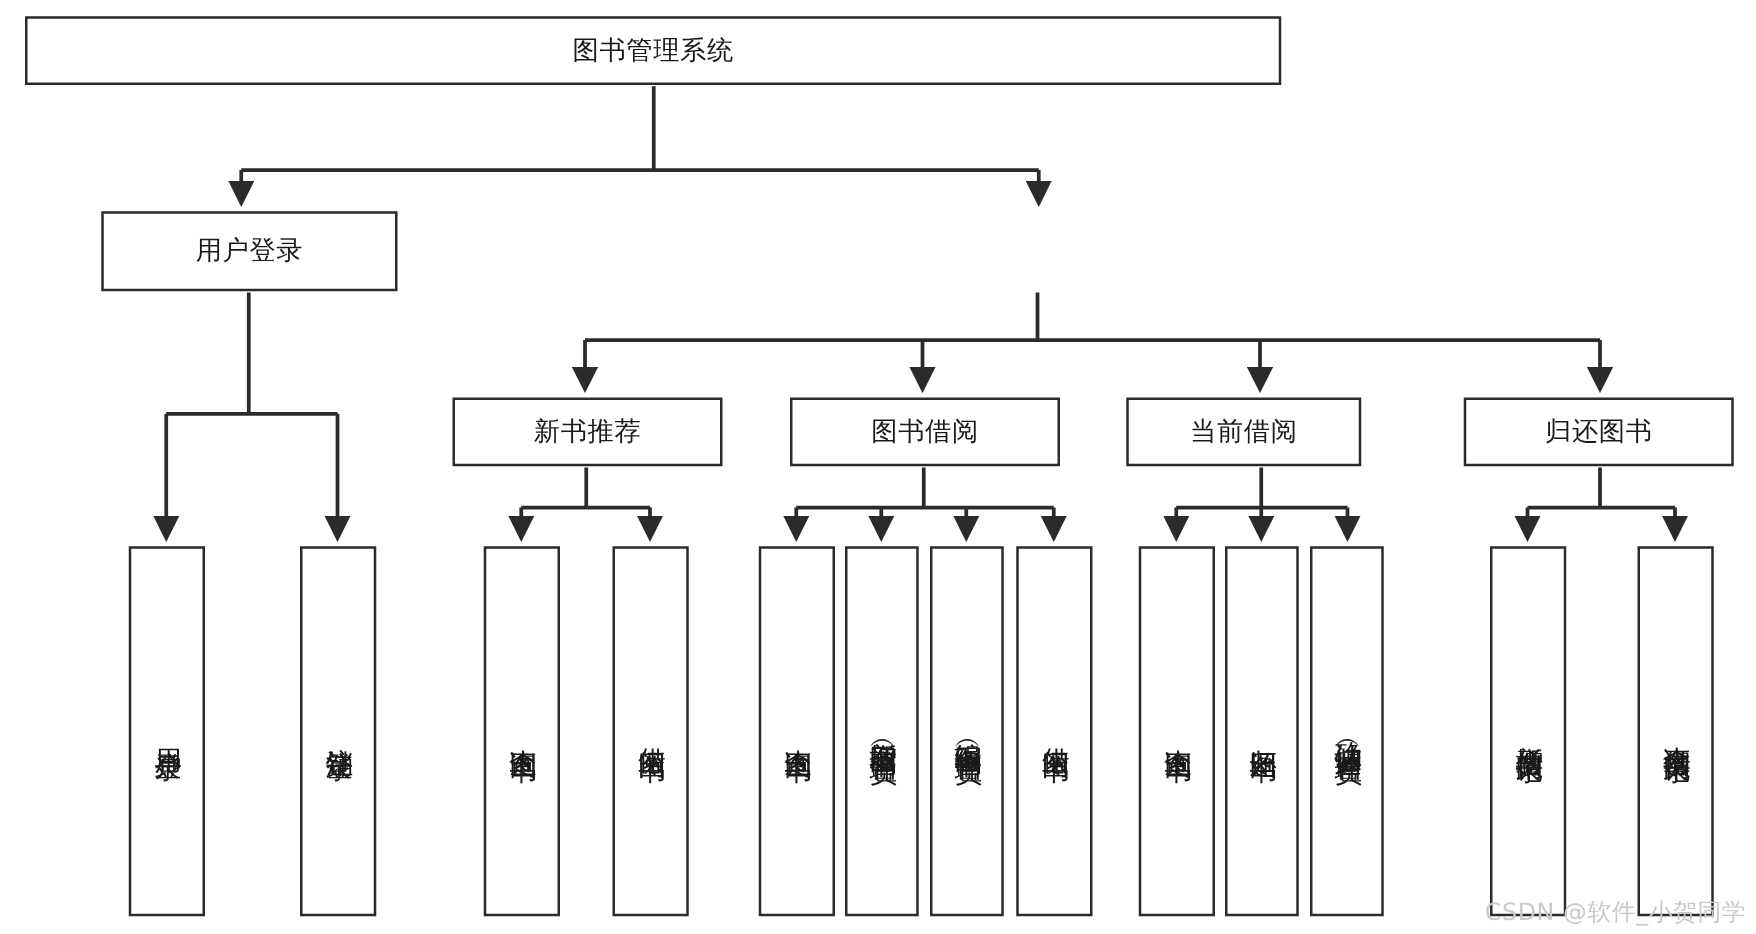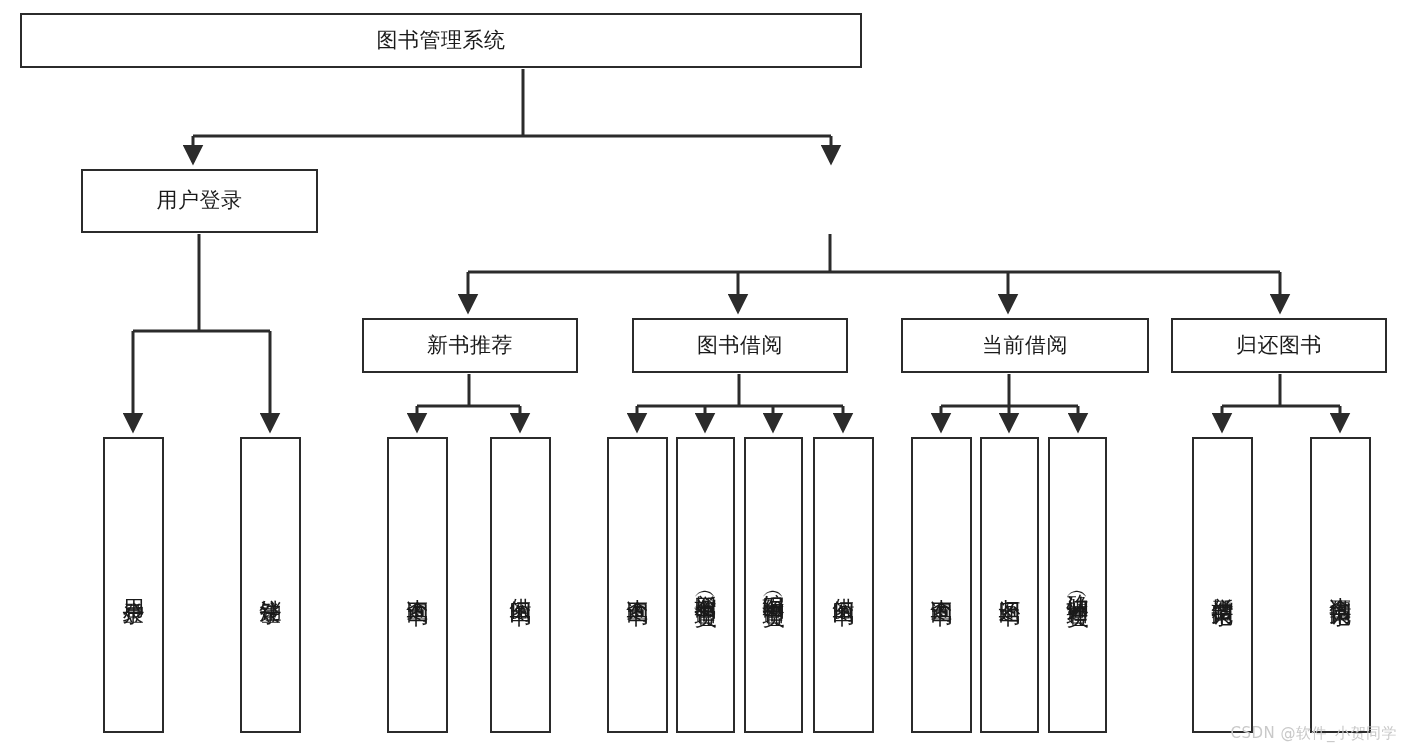--- a/index.html
+++ b/index.html
@@ -55,21 +55,21 @@
     text-orientation: upright;
     font-size: 22px;
     letter-spacing: 2px;
     line-height: 1.0;
     white-space: nowrap;
   }
   .watermark {
     position: absolute;
     right: 8px;
     bottom: 4px;
-    font-size: 15px;
+    font-size: 19px;
     color: #c9c9c9;
     letter-spacing: 0.5px;
     white-space: nowrap;
     font-family: "DejaVu Sans", "Liberation Sans", sans-serif;
   }
 </style>
 </head>
 <body>
 
 <div id="diagram-root">
@@ -118,35 +118,35 @@
       <path d="M 1078 406 L 1078 430" marker-end="url(#arrow)"></path>
 
       <path d="M 1280 374 L 1280 406"></path>
       <path d="M 1222 406 L 1340 406"></path>
       <path d="M 1222 406 L 1222 430" marker-end="url(#arrow)"></path>
       <path d="M 1340 406 L 1340 430" marker-end="url(#arrow)"></path>
 
     </g>
   </svg>
 
-  <div class="node h-node" style="left:20px; top:13px; width:842px; height:55px;">
+  <div class="node h-node" style="left:20px; top:13px; width:1005px; height:55px;">
     <span class="node-label">图书管理系统</span>
   </div>
 
   <div class="node h-node" style="left:81px; top:169px; width:237px; height:64px;">
     <span class="node-label">用户登录</span>
   </div>
 
   <div class="node h-node" style="left:362px; top:318px; width:216px; height:55px;">
     <span class="node-label">新书推荐</span>
   </div>
   <div class="node h-node" style="left:632px; top:318px; width:216px; height:55px;">
     <span class="node-label">图书借阅</span>
   </div>
-  <div class="node h-node" style="left:901px; top:318px; width:248px; height:55px;">
+  <div class="node h-node" style="left:901px; top:318px; width:188px; height:55px;">
     <span class="node-label">当前借阅</span>
   </div>
   <div class="node h-node" style="left:1171px; top:318px; width:216px; height:55px;">
     <span class="node-label">归还图书</span>
   </div>
 
   <div class="node v-node" style="left:103px; top:437px; width:61px; height:296px;">
     <span class="node-label">用户登录</span>
   </div>
   <div class="node v-node" style="left:240px; top:437px; width:61px; height:296px;">

